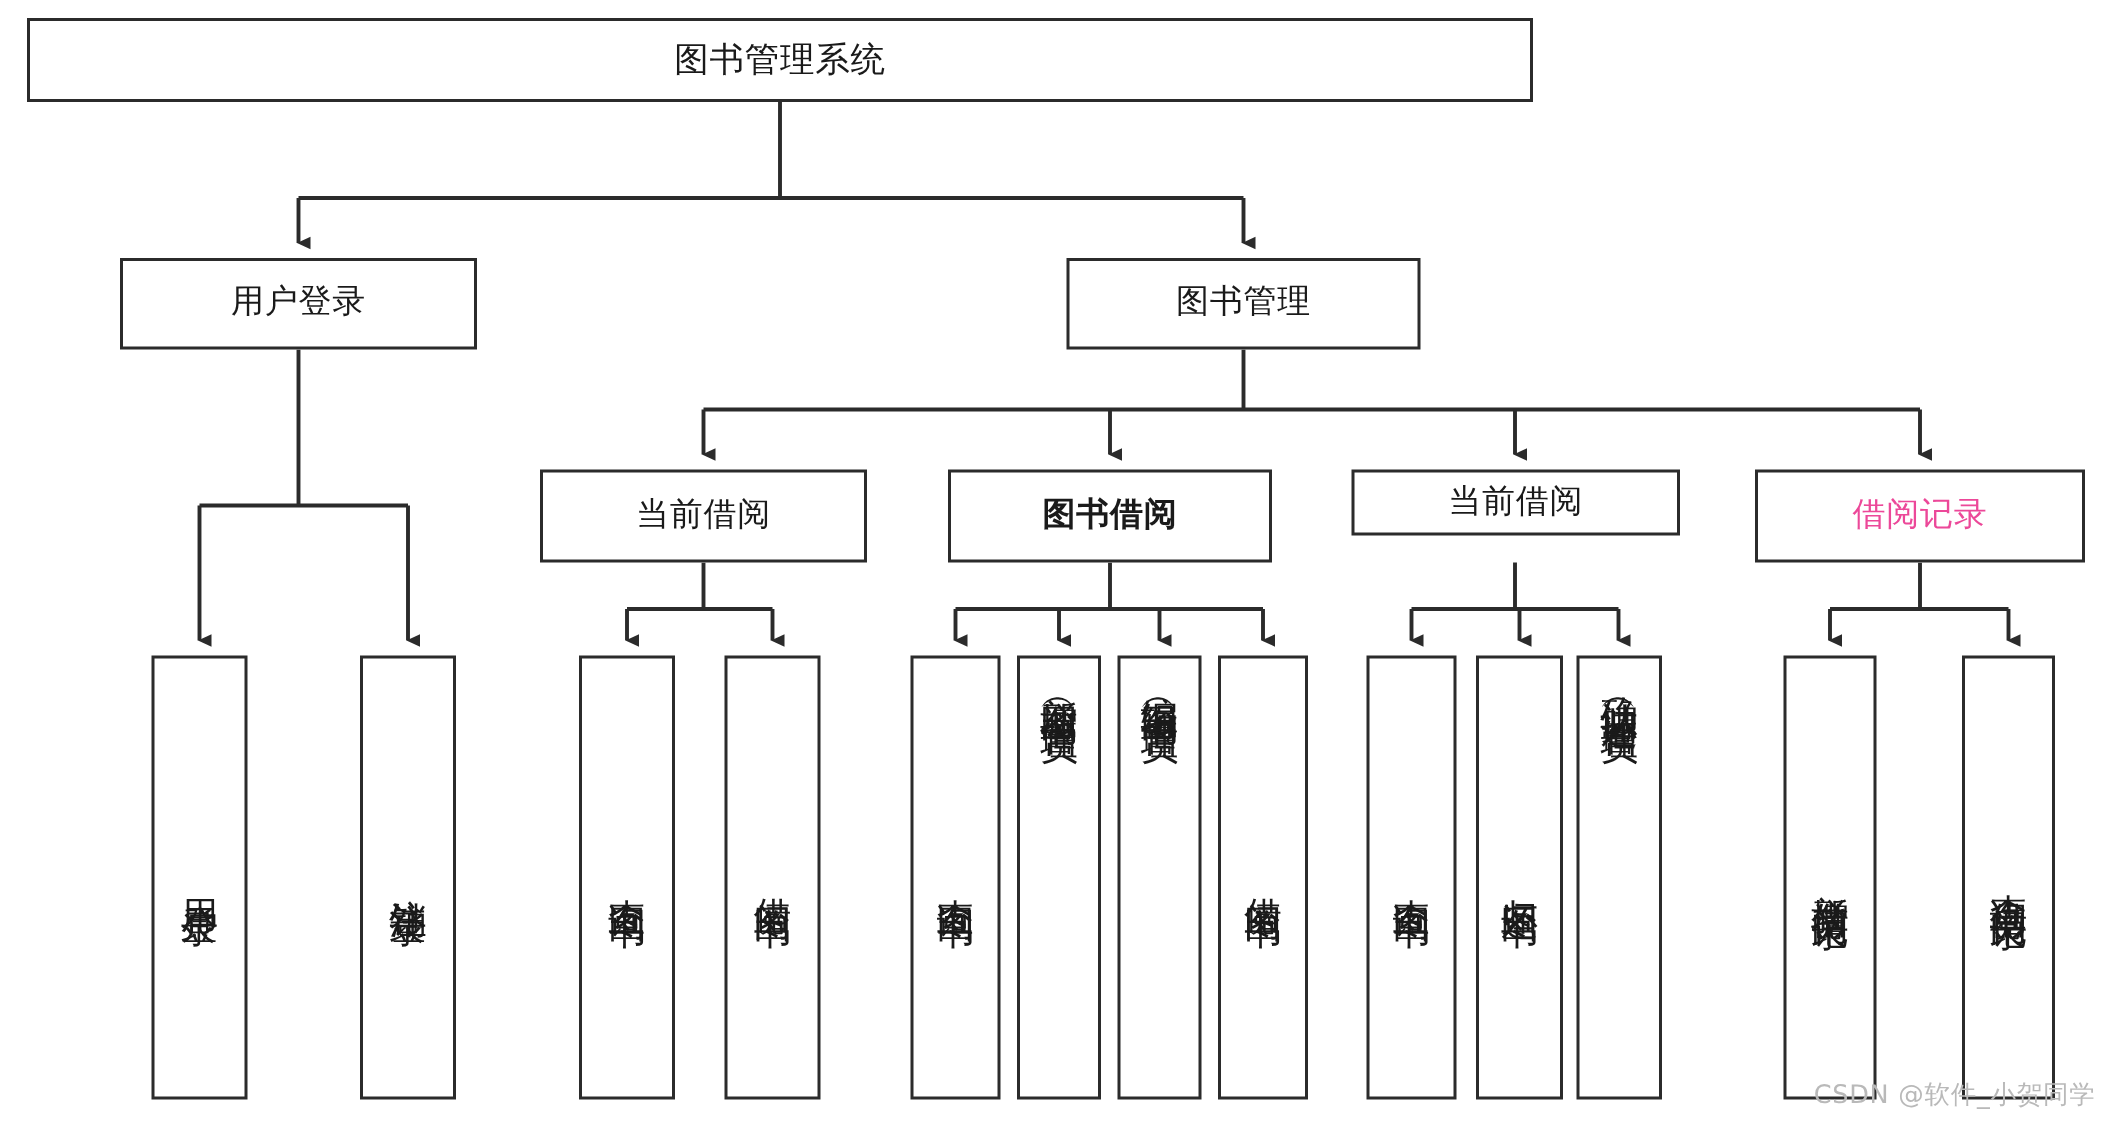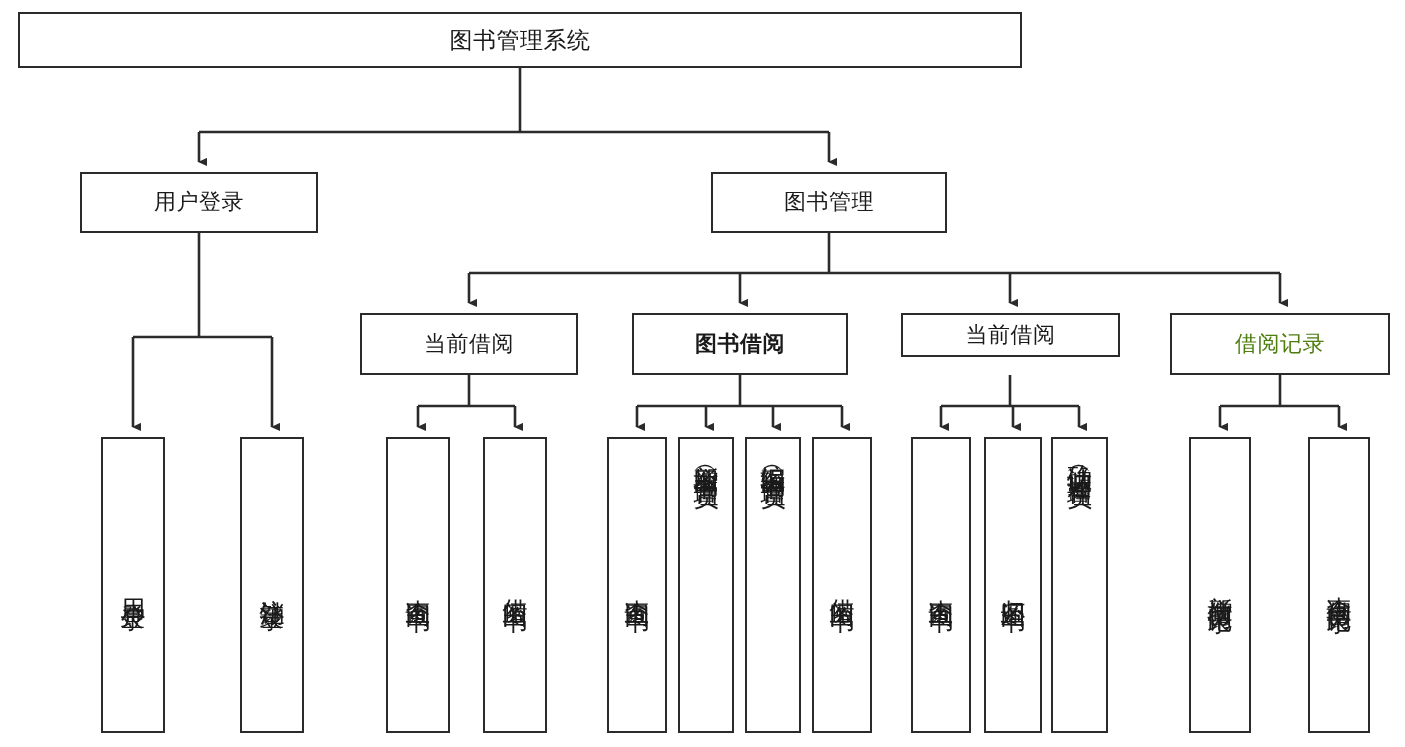--- a/index.html
+++ b/index.html
@@ -147,21 +147,21 @@
 
   <div class="node horiz" style="left: 360px; top: 313px; width: 218px; height: 62px; border-color: rgb(43, 43, 43); color: rgb(26, 26, 26);">
     <span class="node-label">当前借阅</span>
   </div>
   <div class="node horiz" style="left: 632px; top: 313px; width: 216px; height: 62px; border-color: rgb(43, 43, 43); color: rgb(26, 26, 26); font-weight: bold;">
     <span class="node-label">图书借阅</span>
   </div>
   <div class="node horiz" style="left: 901px; top: 313px; width: 219px; height: 44px; border-color: rgb(43, 43, 43); color: rgb(26, 26, 26);">
     <span class="node-label">当前借阅</span>
   </div>
-  <div class="node horiz" style="left: 1170px; top: 313px; width: 220px; height: 62px; border-color: rgb(43, 43, 43); color: #4d7c0f; align-items: center;">
+  <div class="node horiz" style="left: 1170px; top: 313px; width: 220px; height: 62px; border-color: rgb(43, 43, 43); color: #ec4899; align-items: center;">
     <span class="node-label">借阅记录</span>
   </div>
 
   <div class="node vert centered" style="left: 101px; top: 437px; width: 64px; height: 296px; border-color: rgb(43, 43, 43); color: rgb(26, 26, 26);">
     <span class="node-label">用户登录</span>
   </div>
   <div class="node vert centered" style="left: 240px; top: 437px; width: 64px; height: 296px; border-color: rgb(43, 43, 43); color: rgb(26, 26, 26);">
     <span class="node-label">注销登录</span>
   </div>
   <div class="node vert centered" style="left: 386px; top: 437px; width: 64px; height: 296px; border-color: rgb(43, 43, 43); color: rgb(26, 26, 26);">
@@ -191,14 +191,15 @@
   <div class="node vert" style="left: 1051px; top: 437px; width: 57px; height: 296px; border-color: rgb(43, 43, 43); color: rgb(26, 26, 26);">
     <span class="node-label">确认归还（管理员）</span>
   </div>
   <div class="node vert centered" style="left: 1189px; top: 437px; width: 62px; height: 296px; border-color: rgb(43, 43, 43); color: rgb(26, 26, 26);">
     <span class="node-label">新增借阅记录</span>
   </div>
   <div class="node vert centered" style="left: 1308px; top: 437px; width: 62px; height: 296px; border-color: rgb(43, 43, 43); color: rgb(26, 26, 26);">
     <span class="node-label">查询借阅记录</span>
   </div>
 
+  <div id="watermark">CSDN @软件_小贺同学</div>
 
 </div>
 
 </body></html>

